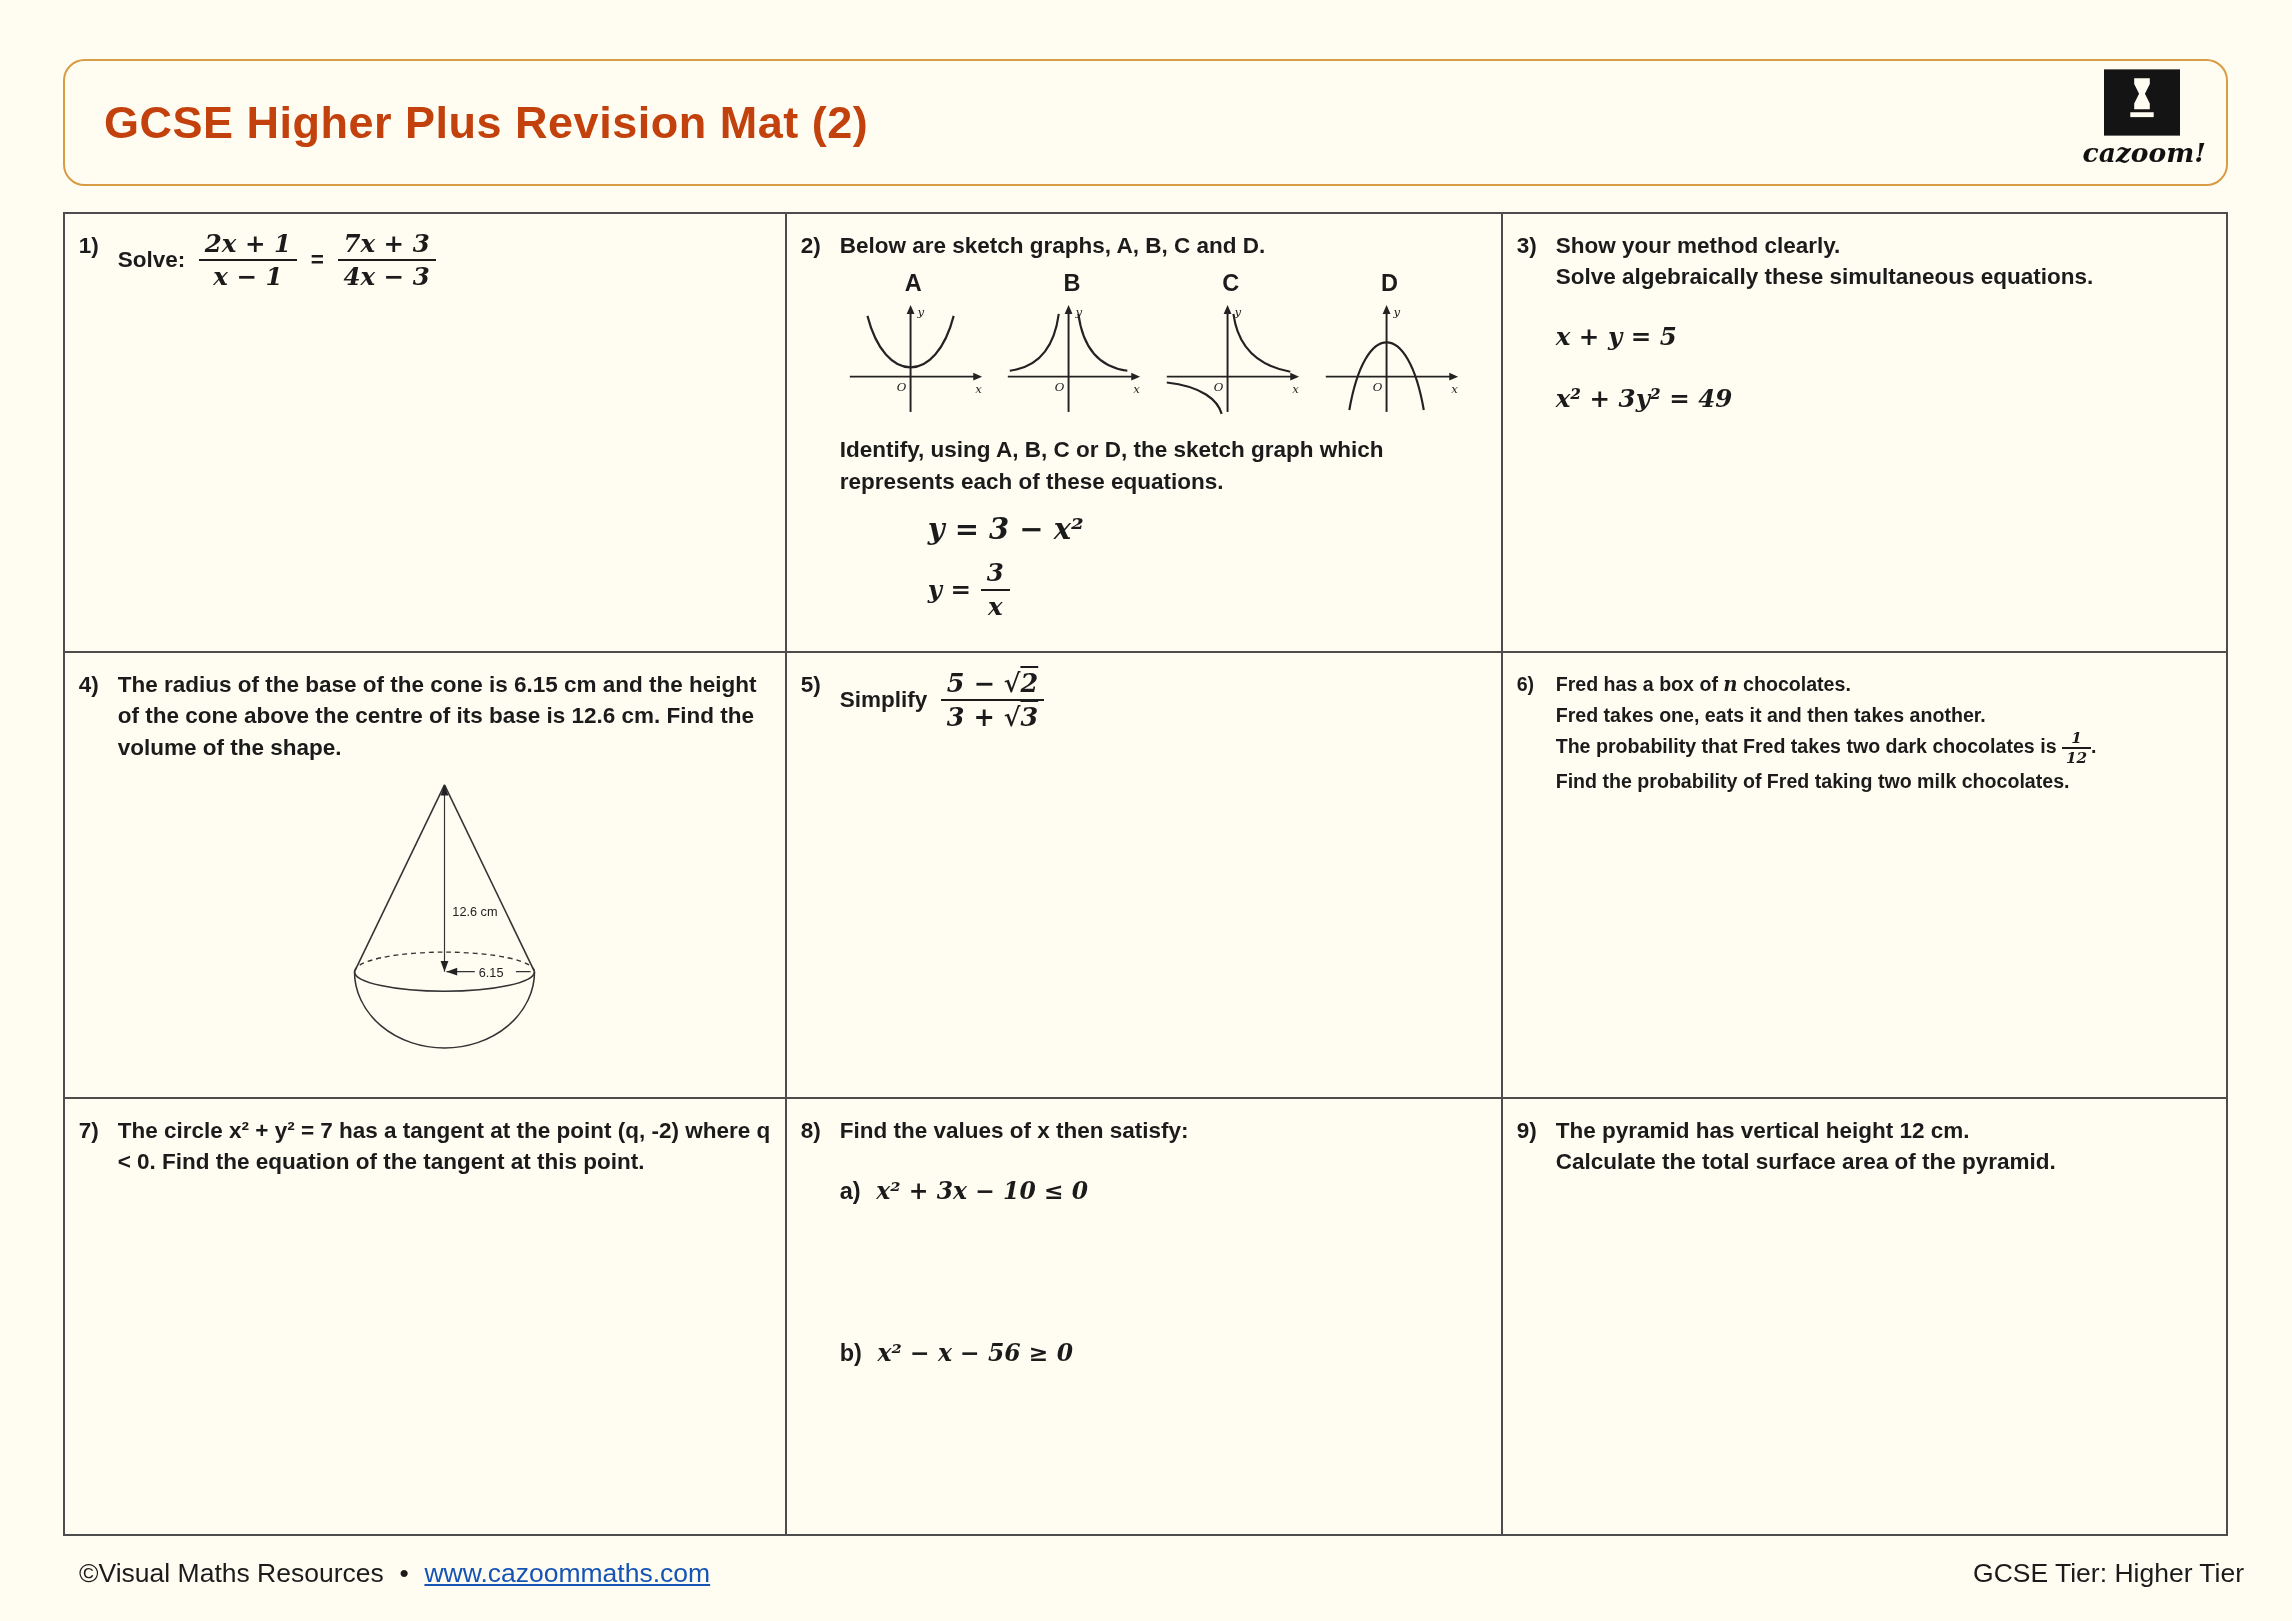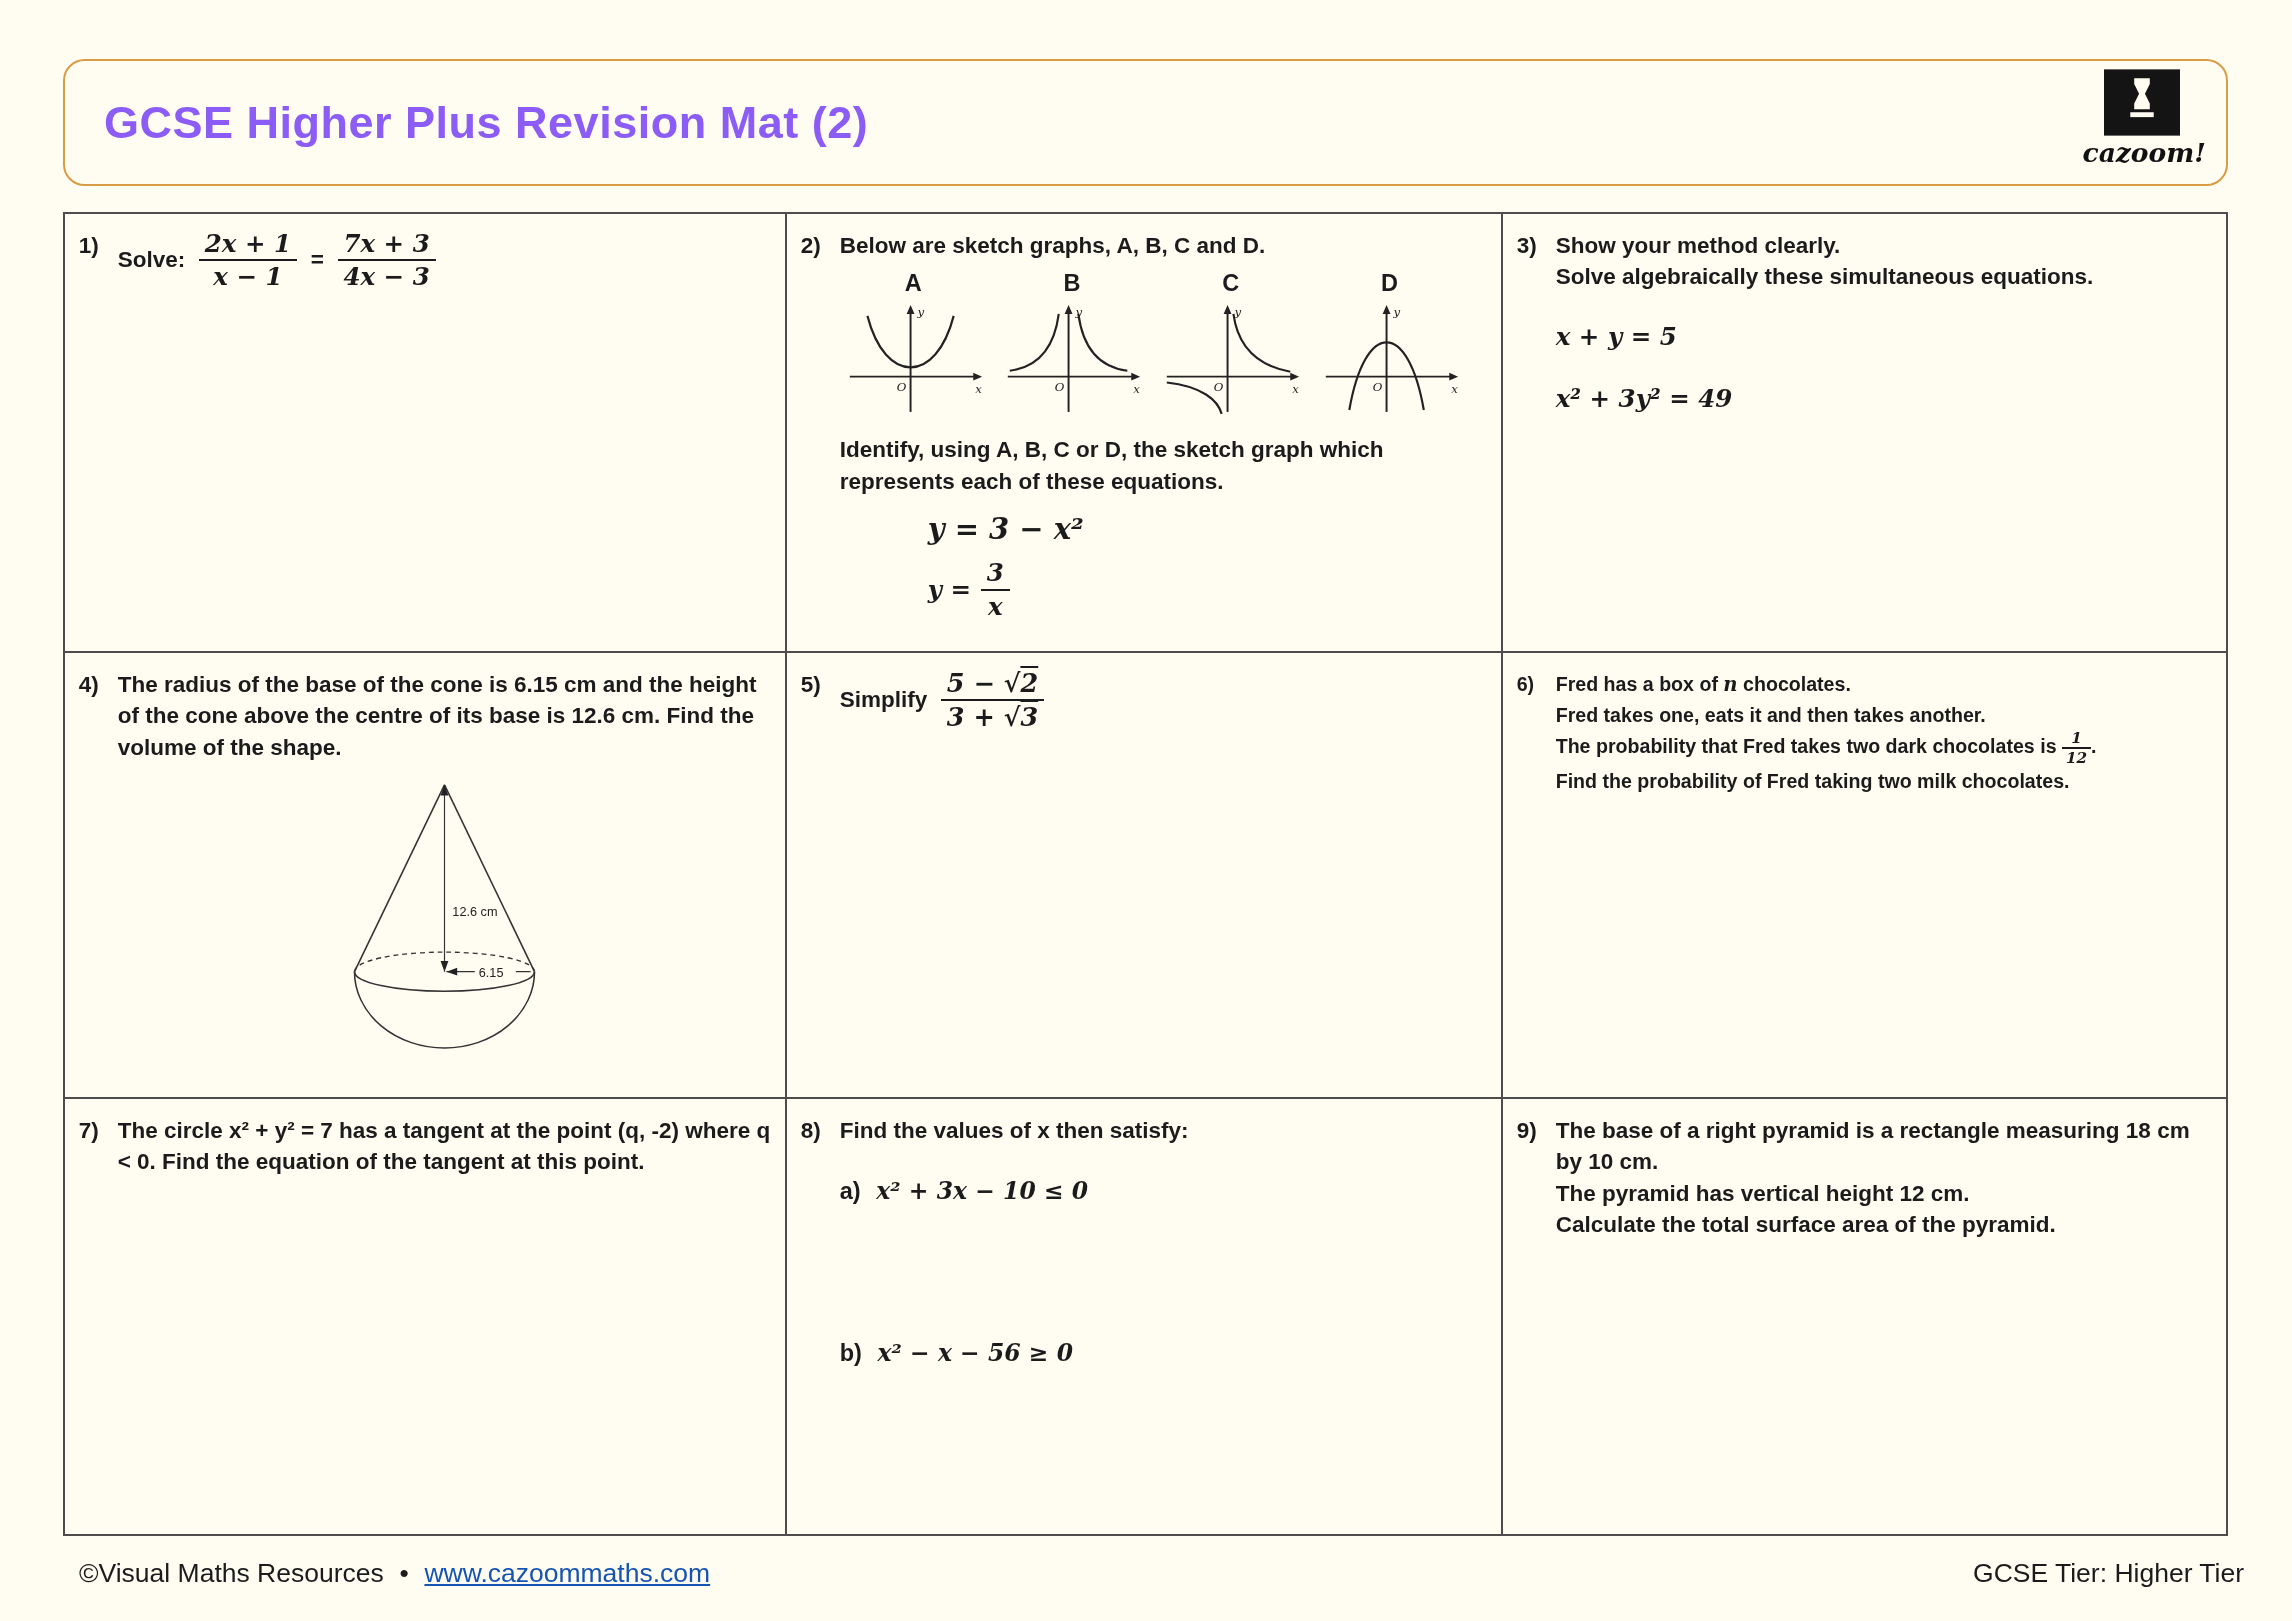--- a/index.html
+++ b/index.html
@@ -11,21 +11,21 @@
   }
   .page { position:absolute; inset:0; }
 
   
   .header-box {
     position:absolute; left:63px; top:59px; width:2165px; height:127px;
     border:2.9px solid #d89c44; border-radius:21.6px;
   }
   .title {
     position:absolute; left:39px; top:50%; transform:translateY(-50%);
-    font-size:45px; font-weight:bold; letter-spacing:0.5px; color:#8b5cf6;
+    font-size:45px; font-weight:bold; letter-spacing:0.5px; color:#c2410c;
   }
   .logo { position:absolute; right:25.5px; top:7.8px; width:118px; text-align:center; }
   .logo-mark { display:block; margin:0 auto; }
   .logo-text {
     font-family:"DejaVu Serif", serif; font-style:italic; font-weight:bold;
     font-size:26.5px; color:#111; margin-top:1px;
   }
 
   
   .grid {
@@ -312,21 +312,20 @@
             <span class="math">x² − x − 56  ≥  0</span>
           </div>
         </div>
       </div>
     </section>
 
     <section class="cell last-col last-row">
       <div class="q">
         <span class="qnum">9)</span>
         <div class="qbody" style="max-width:667px">
-          <div>The base of a right pyramid is a rectangle measuring 18 cm by 10 cm.</div>
           <div>The pyramid has vertical height 12 cm.</div>
           <div>Calculate the total surface area of the pyramid.</div>
         </div>
       </div>
     </section>
 
   </main>
 
   <footer class="footer">
     <div class="footer-left">

